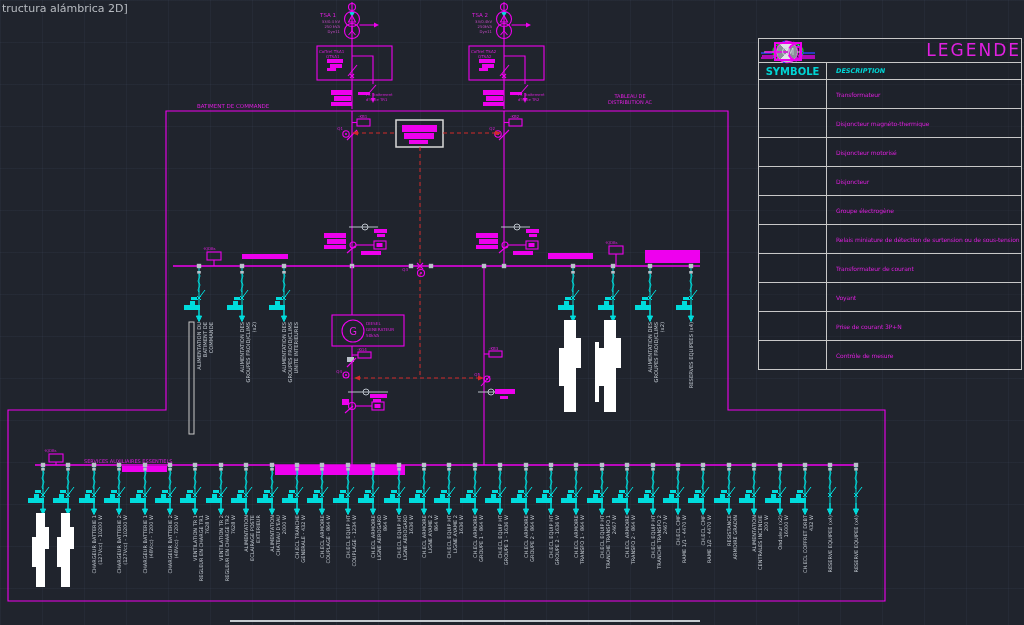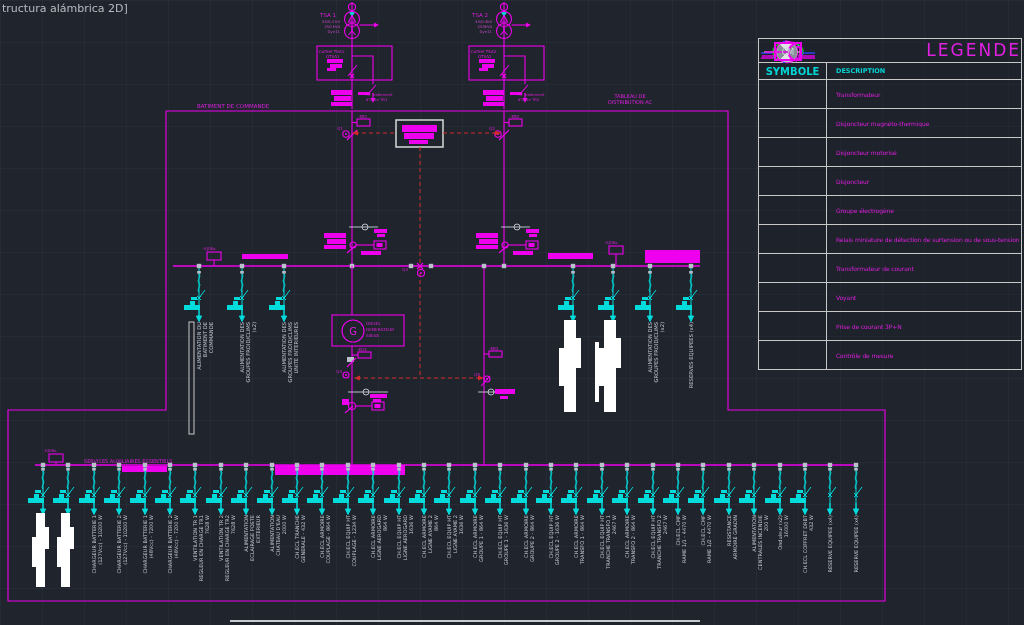--- a/index.html
+++ b/index.html
@@ -26,21 +26,21 @@
   .legend{position:absolute;left:758px;top:38px;width:264px;border:1px solid #c8c8c8;
     box-sizing:border-box;background:rgba(28,32,41,.35);color:#df1fdf;}
   .lg-title{height:23px;line-height:23px;text-align:right;border-bottom:1px solid #c8c8c8;
     color:#e020e0;font-size:17px;letter-spacing:2px;}
   .lg-head{display:flex;height:16px;border-bottom:1px solid #c8c8c8;}
   .lg-row{display:flex;height:28px;border-bottom:1px solid #c8c8c8;}
   .lg-row:last-child{border-bottom:none;}
   .c1{width:68px;border-right:1px solid #c8c8c8;display:flex;align-items:center;justify-content:center;box-sizing:border-box;}
   .c2{flex:1;display:flex;align-items:center;padding-left:9px;box-sizing:border-box;}
   .lg-head .c1{color:#00d5d5;font-size:10px;font-weight:bold;}
-  .lg-head .c2{color:#00d5d5;font-size:6.5px;font-weight:bold;}
+  .lg-head .c2{color:#00d5d5;font-size:6.5px;font-weight:bold;font-style:italic;}
   .lg-row .c2{color:#df1fdf;font-size:6px;letter-spacing:-.1px;white-space:nowrap;overflow:hidden;}
 </style>
 </head>
 <body>
 
 <div class="canvas">
 
 <svg id="scheme" width="1024" height="625" viewBox="0 0 1024 625">
   <defs>
     <g id="sym-tick">

